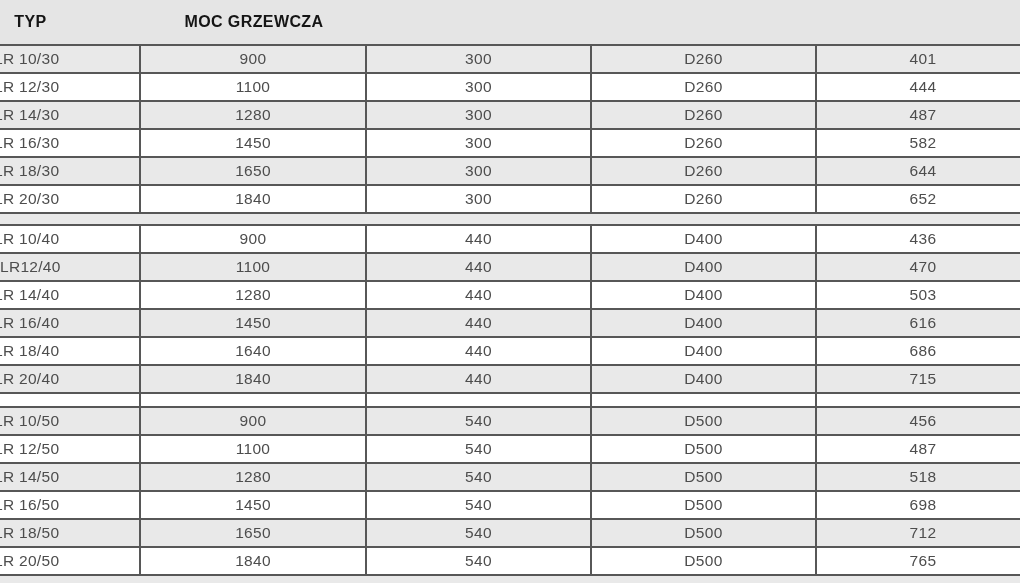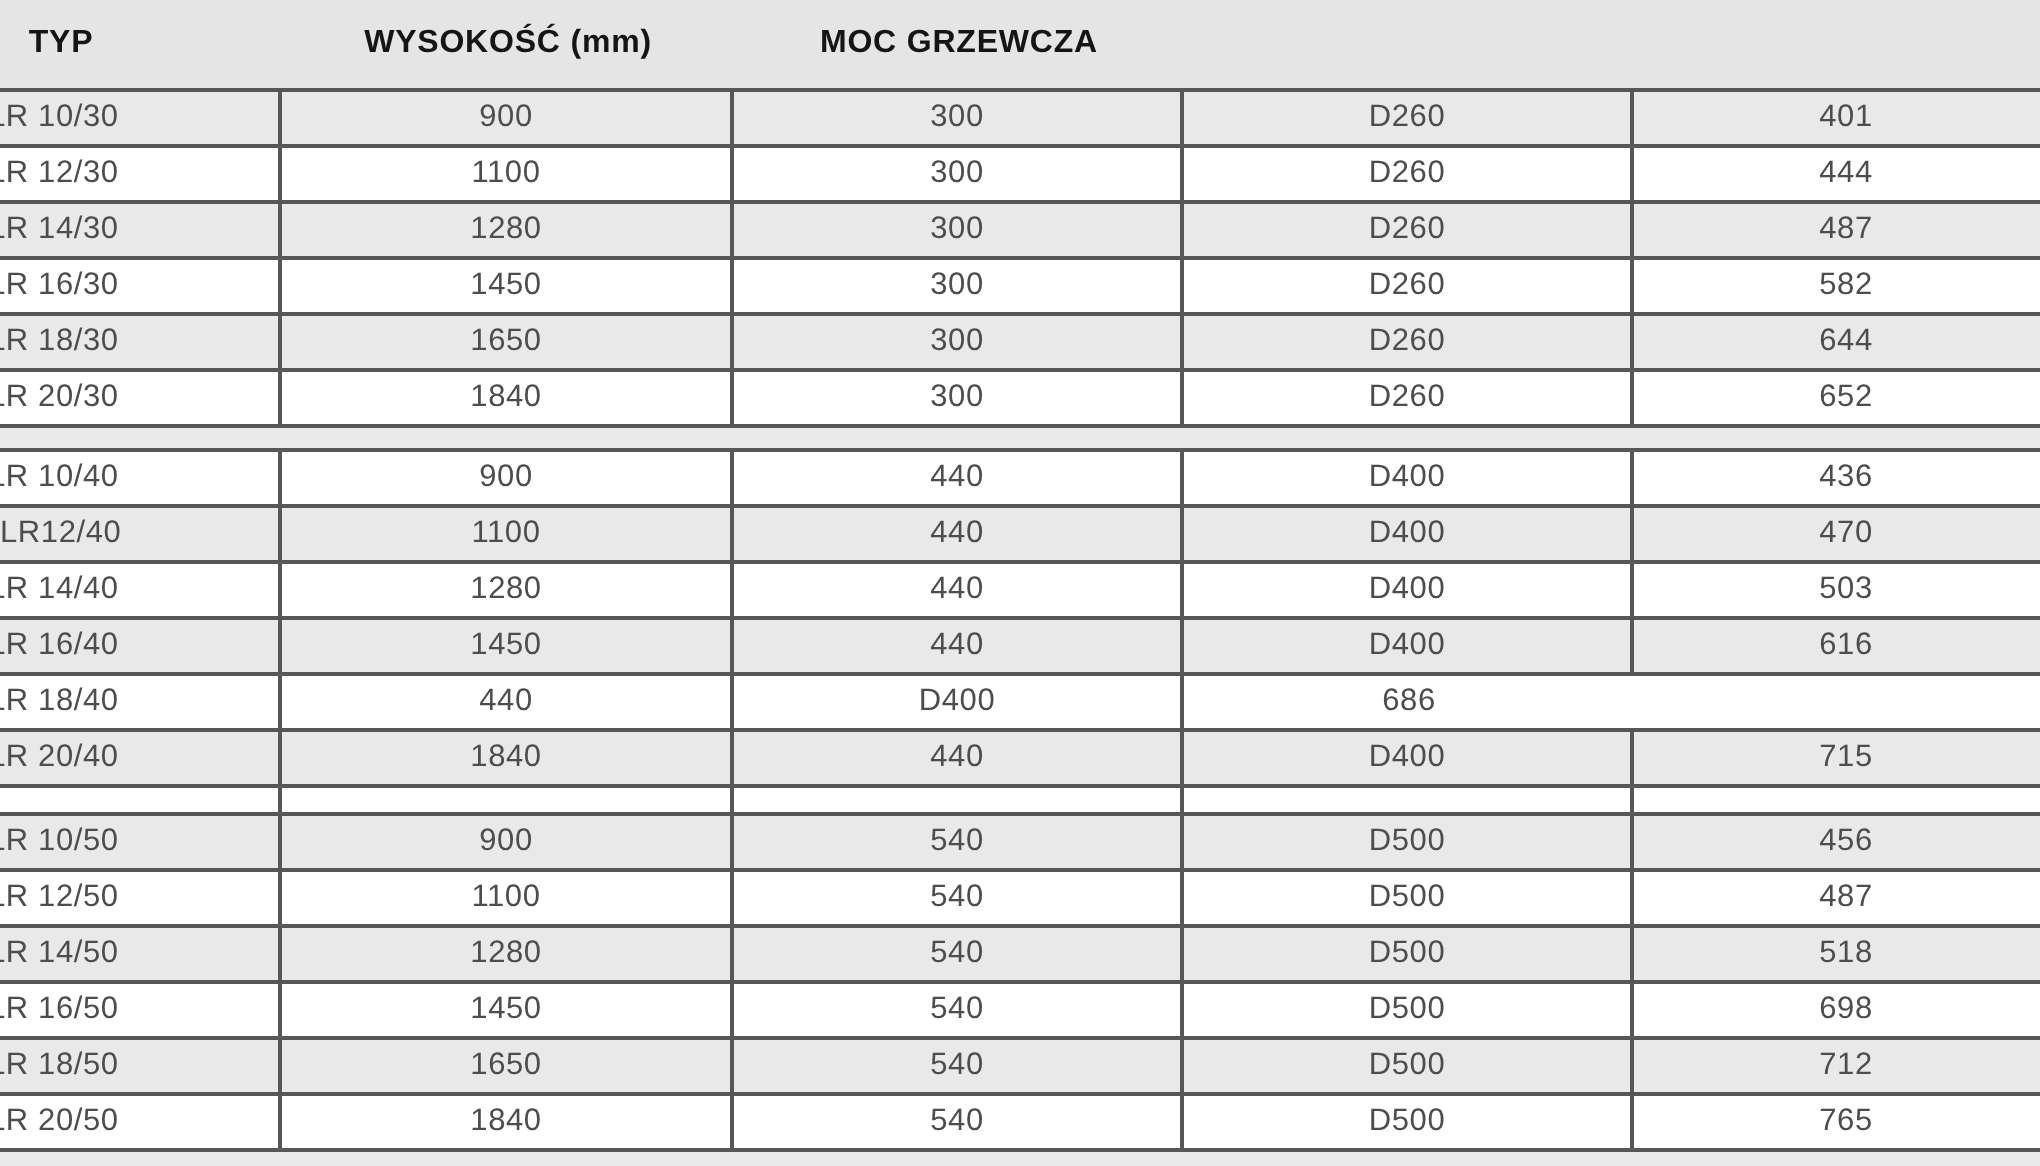--- a/index.html
+++ b/index.html
@@ -94,21 +94,20 @@
   .bottom-sliver { height: 7px; background: #e9e9e9; }
 </style>
 </head>
 <body>
 
 <div class="viewport">
   <div class="spec-table">
 
     <div class="grid-row thead">
       <div class="th">TYP</div>
-      <div class="th">WYSOKOŚĆ (mm)</div>
       <div class="th">MOC GRZEWCZA</div>
     </div>
 
     <div id="tbody">
         <div class="section sec-a">
           <div class="grid-row row">
             <div class="cell c0">LR 10/30</div>
             <div class="cell c1">900</div>
             <div class="cell c2">300</div>
             <div class="cell c3">D260</div>
@@ -175,20 +174,21 @@
           </div>
           <div class="grid-row row">
             <div class="cell c0">LR 16/40</div>
             <div class="cell c1">1450</div>
             <div class="cell c2">440</div>
             <div class="cell c3">D400</div>
             <div class="cell c4">616</div>
           </div>
           <div class="grid-row row">
             <div class="cell c0">LR 18/40</div>
+            <div class="cell c1">1640</div>
             <div class="cell c2">440</div>
             <div class="cell c3">D400</div>
             <div class="cell c4">686</div>
           </div>
           <div class="grid-row row">
             <div class="cell c0">LR 20/40</div>
             <div class="cell c1">1840</div>
             <div class="cell c2">440</div>
             <div class="cell c3">D400</div>
             <div class="cell c4">715</div>

